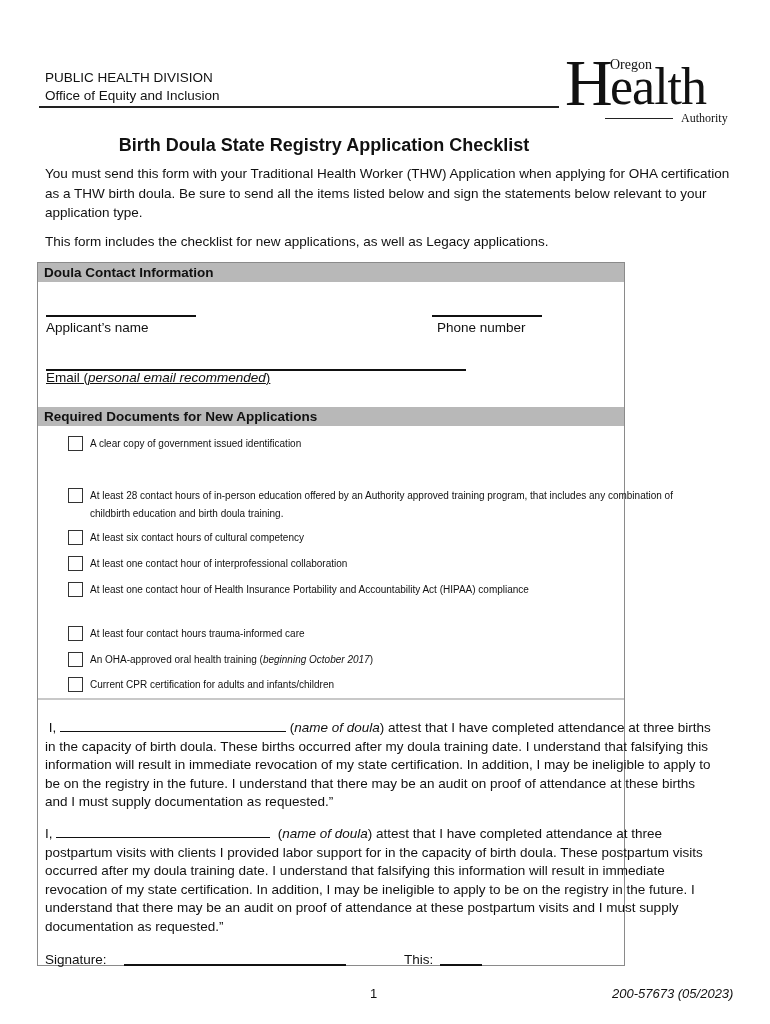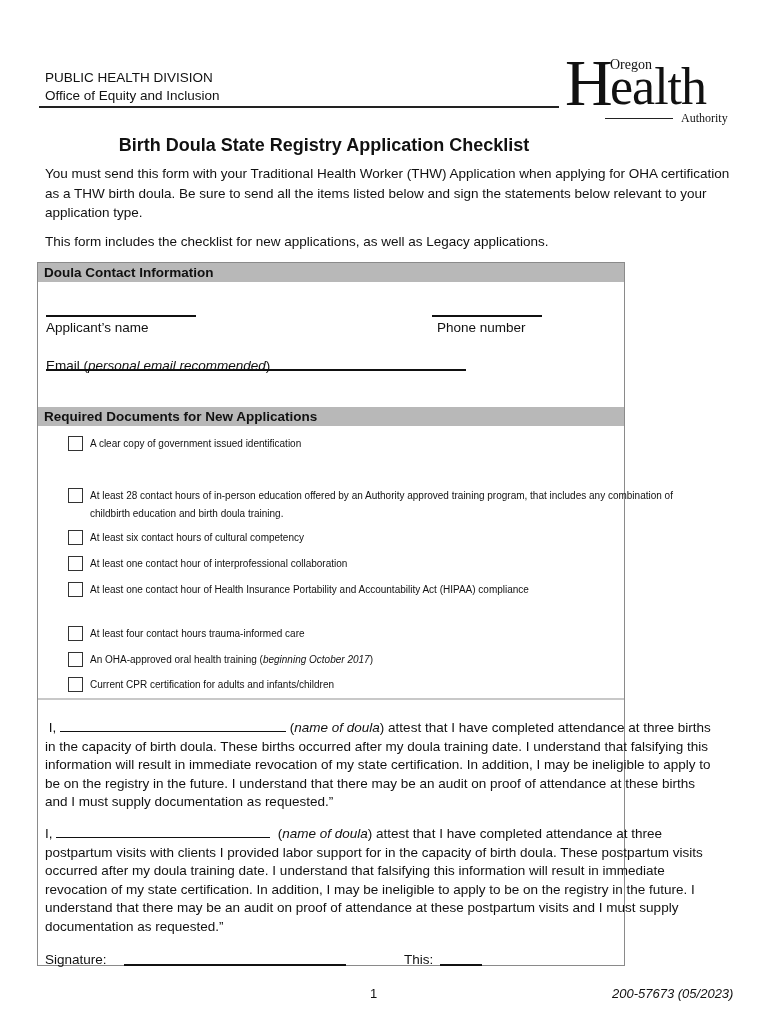--- a/index.html
+++ b/index.html
@@ -61,21 +61,21 @@
 
   <div class="sec-head" style="top:0;">Doula Contact Information</div>
 
   <div class="line" style="left:8px; top:52px; width:150px;"></div>
   <div class="lbl" style="left:8px; top:56px;">Applicant’s name</div>
 
   <div class="line" style="left:394px; top:52px; width:110px;"></div>
   <div class="lbl" style="left:399px; top:56px;">Phone number</div>
 
   <div class="line" style="left:8px; top:106px; width:420px;"></div>
-  <div class="lbl" style="left:8px; top:94px;"><span>Email (</span><i>personal email recommended</i><span>)</span></div>
+  <div class="lbl" style="left:8px; top:106px;text-decoration:underline;"><span>Email (</span><i>personal email recommended</i><span>)</span></div>
 
   <div class="sec-head" style="top:144px;">Required Documents for New Applications</div>
 
   <div class="cb-row" style="top:172px;">
     <span class="cb"></span>
     <span class="cb-text">A clear copy of government issued identification</span>
   </div>
 
 
   <div class="cb-row" style="top:224px;">

